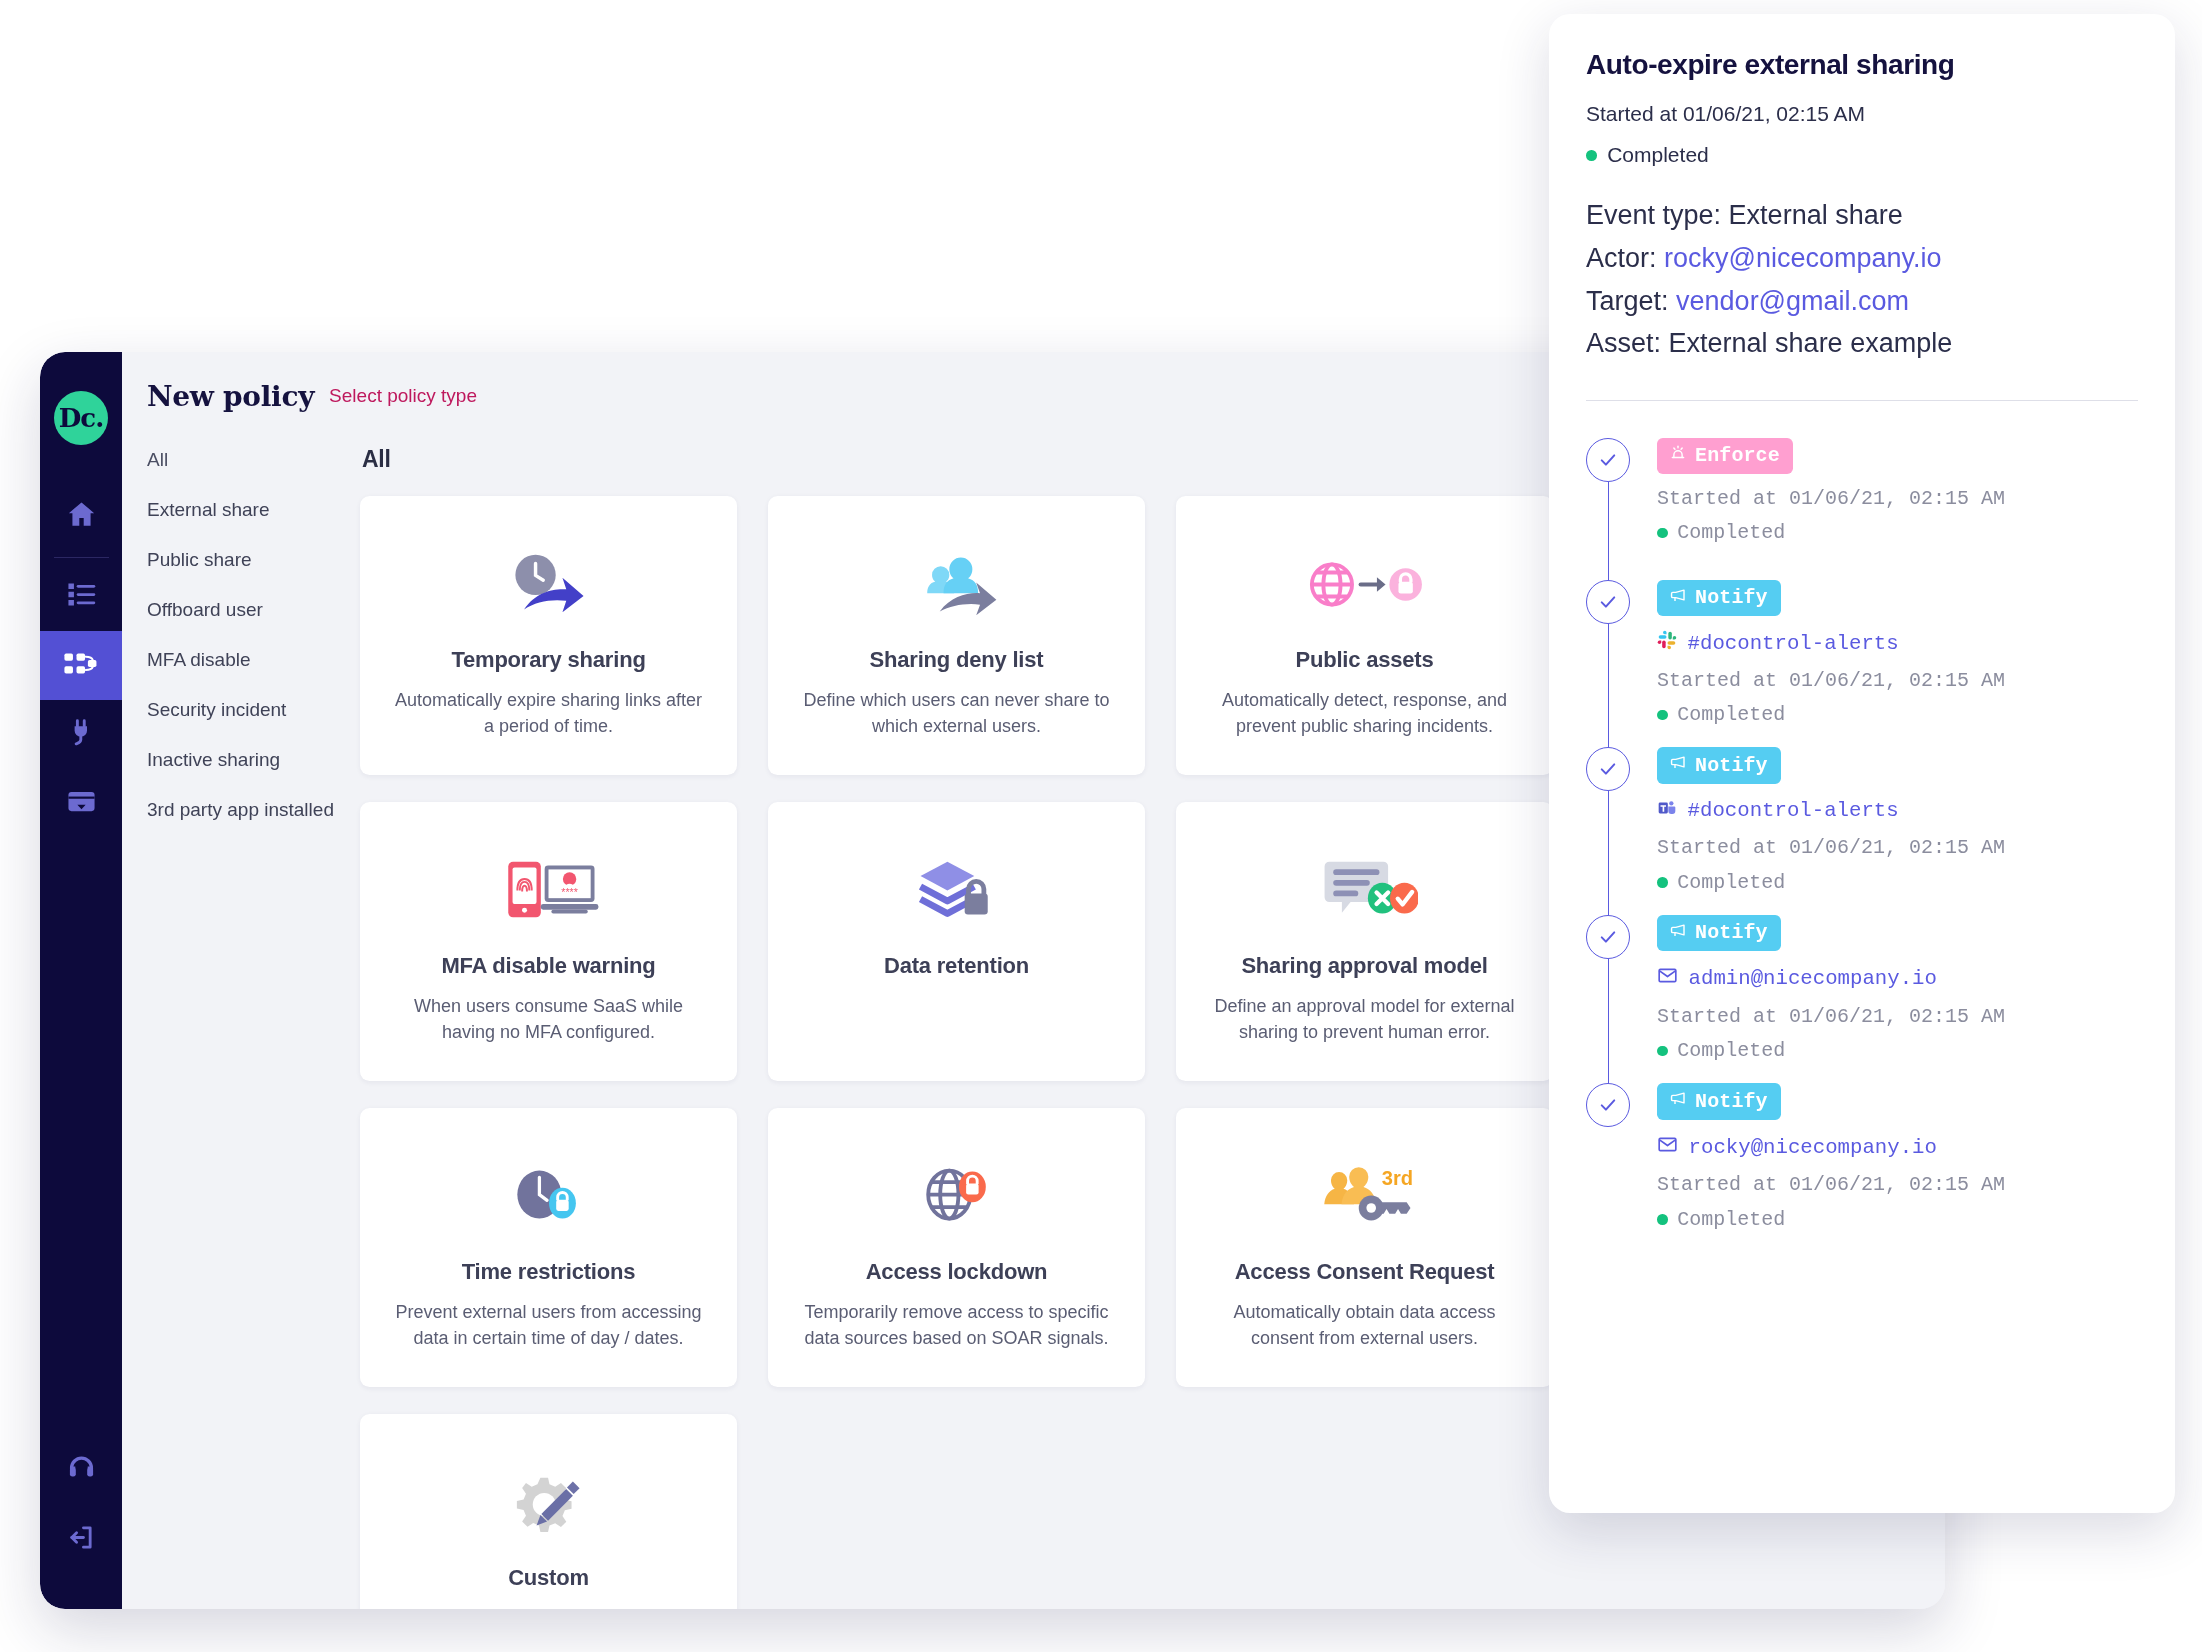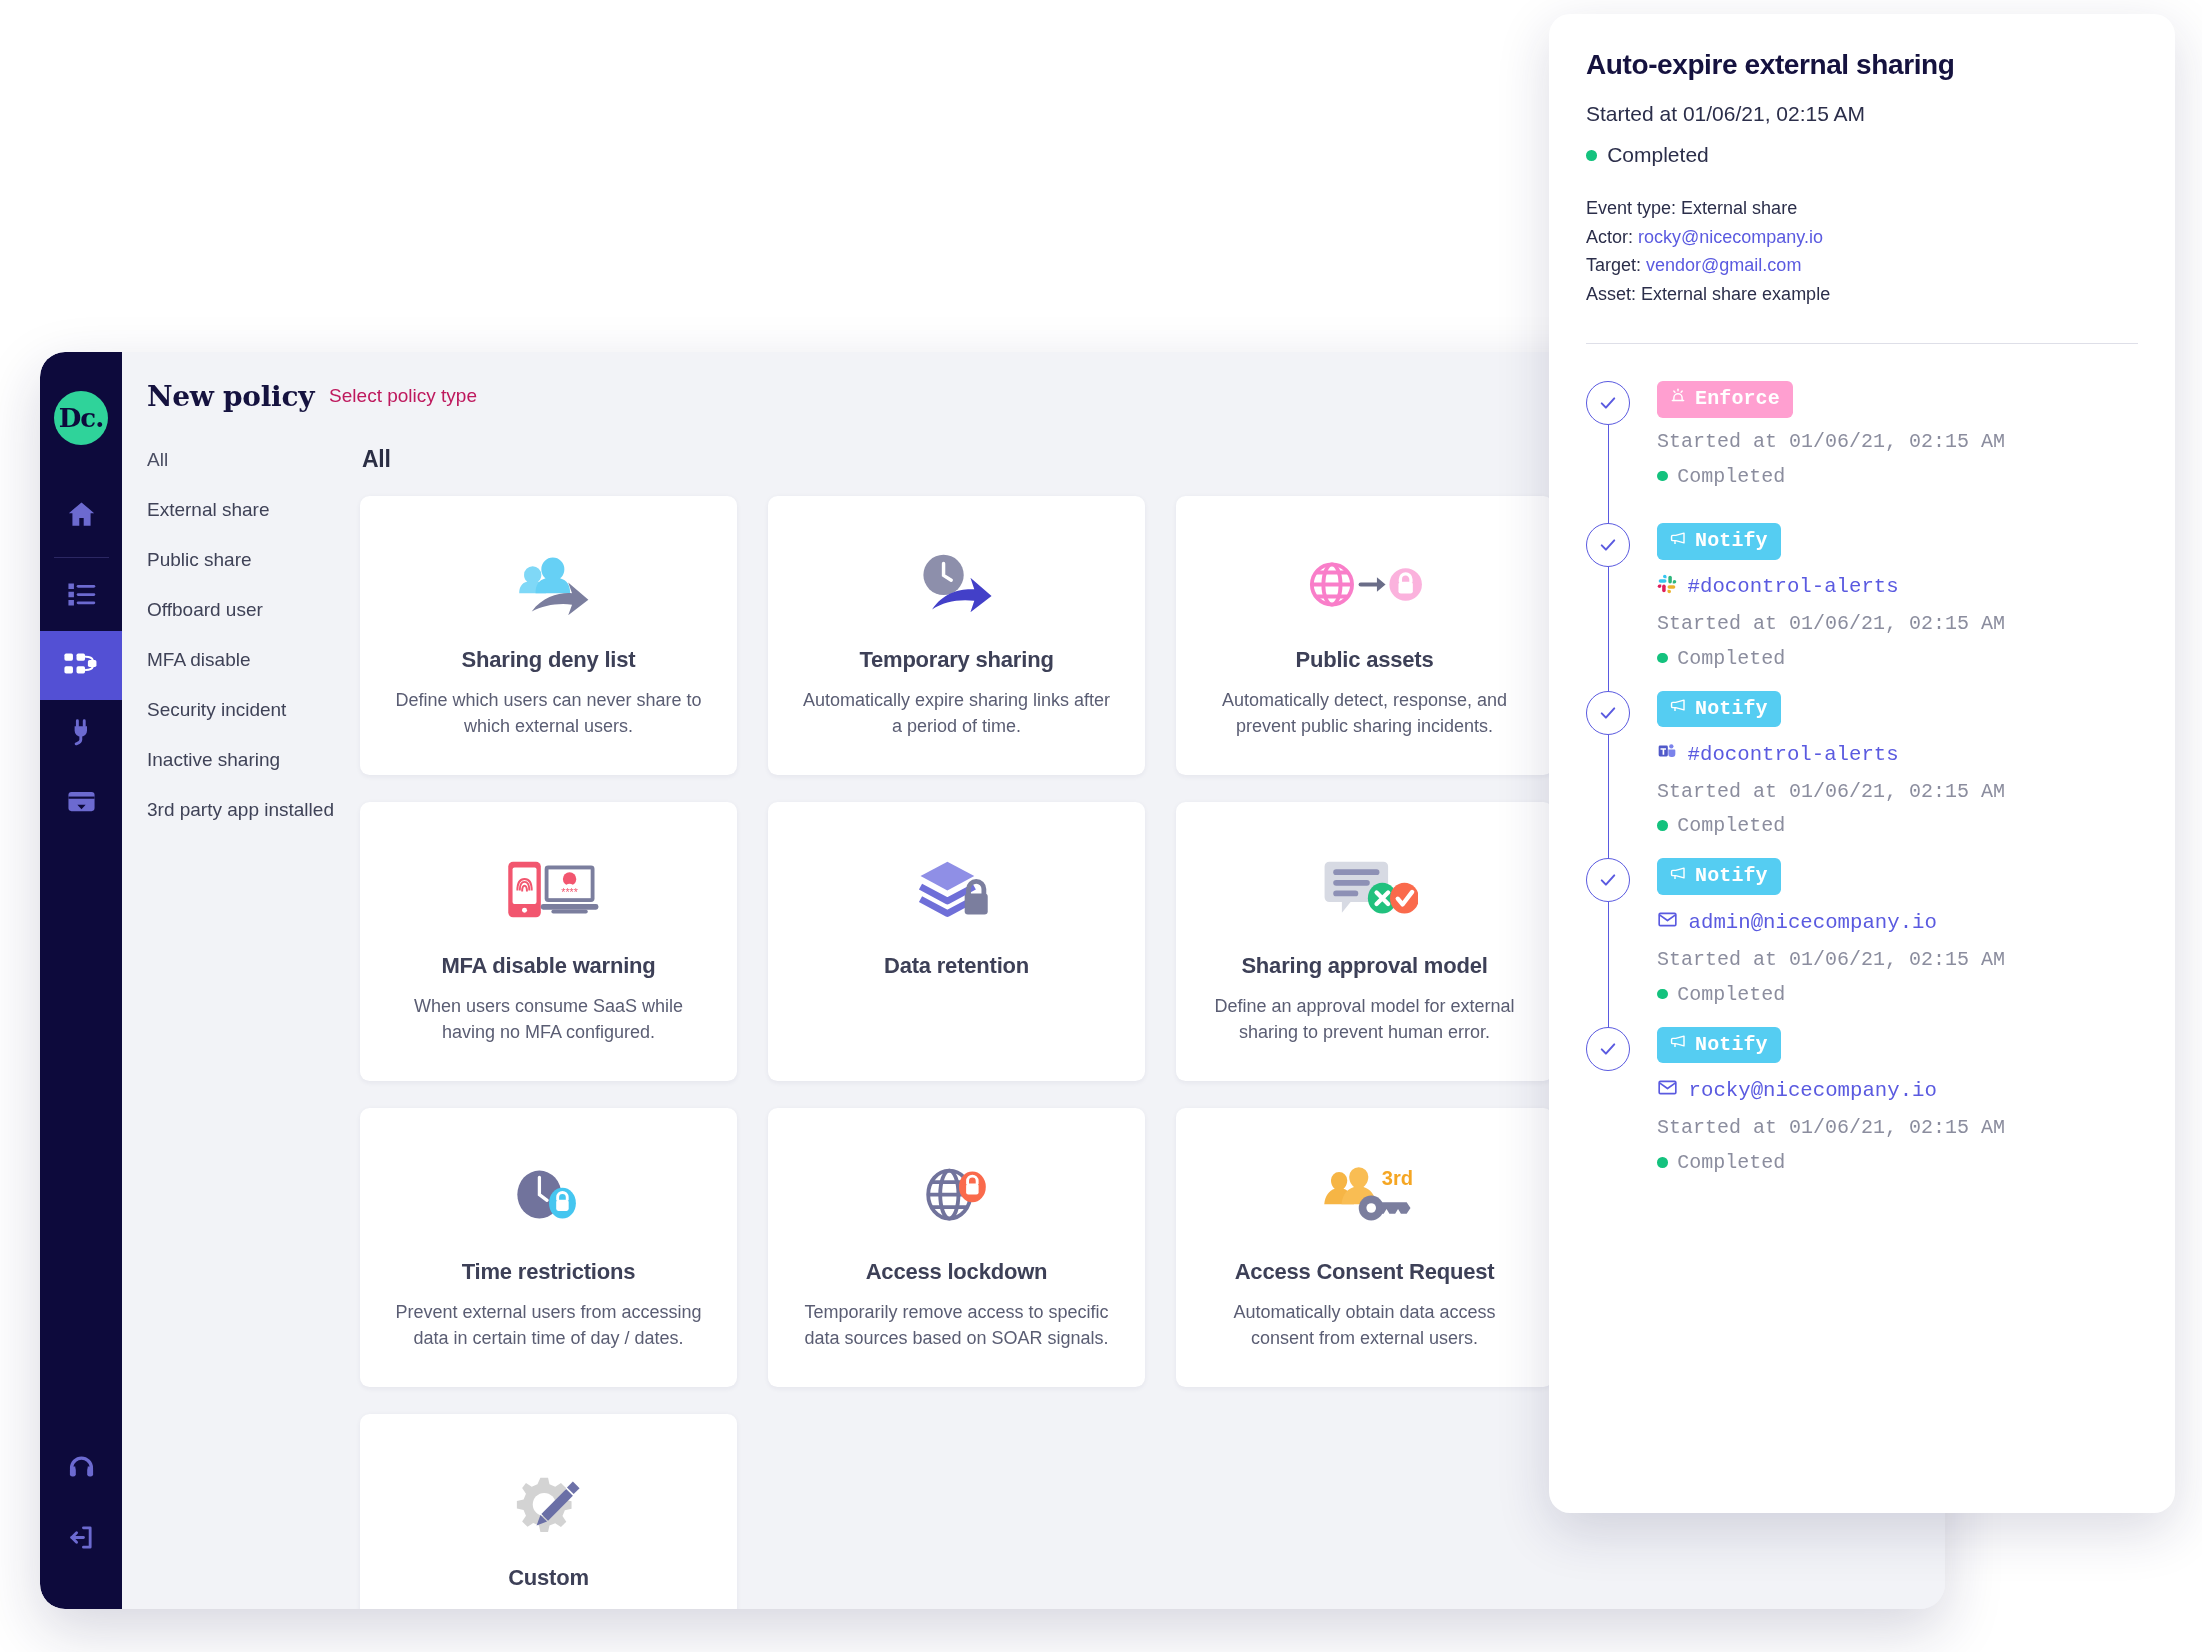--- a/index.html
+++ b/index.html
@@ -128,21 +128,21 @@
     letter-spacing: -0.4px; margin-bottom: 21px;
   }
   .dp-started {
     font-size: 21px; color: #2b2e4a; margin-bottom: 17.3px;
   }
   .dp-status {
     font-size: 21px; color: #2b2e4a; display: flex; align-items: center; gap: 10.6px;
     margin-bottom: 27px;
   }
   .dot { width: 10.6px; height: 10.6px; border-radius: 50%; background: #14c27e; display:inline-block; }
-  .dp-meta { font-size: 18px; color: #2b2e4a; line-height: 1.58; }
+  .dp-meta { font-size: 27px; color: #2b2e4a; line-height: 1.58; }
   .dp-meta a { color: #5a5ae0; text-decoration: none; }
   .dp-divider { height: 1px; background: #dedfe8; margin: 35px 0 0 0; }
 
   
   .timeline { position: relative; padding-top: 37px; }
   .tl-item { position: relative; display: flex; min-height: 142px; }
   .tl-gutter { width: 71px; flex: 0 0 71px; position: relative; }
   .tl-circle {
     width: 44px; height: 44px; border-radius: 50%;
     border: 1.5px solid #5a5ae0; background: #fff;
@@ -286,39 +286,39 @@
         </div>
 
         <div class="grid-wrap">
           <div class="grid-heading">All</div>
 
           <div class="grid">
 
             <div class="card">
               <div class="card-icon">
                 <svg width="96" height="77" viewBox="0 0 100 80">
+                  <circle cx="36" cy="30" r="21" fill="#8d8fab"></circle>
+                  <path d="M36 18v12.5l8 5" stroke="#fff" stroke-width="3.6" fill="none" stroke-linecap="round"></path>
+                  <path d="M24 66c12-18 30-22 44-21l-4-12 22 19-22 17 4-12c-16-2-32 1-44 9z" fill="#4340c8"></path>
+                </svg>
+              </div>
+              <div class="card-title">Temporary sharing</div>
+              <div class="card-desc">Automatically expire sharing links after a period of time.</div>
+            </div>
+
+            <div class="card">
+              <div class="card-icon">
+                <svg width="96" height="77" viewBox="0 0 100 80">
                   <path d="M24 30a9 9 0 1 1 18 0c0 5-3.5 7-3.5 7 6 1.5 8.5 6 8.5 12H19c0-6 2.5-10.5 8.5-12 0 0-3.5-2-3.5-7z" fill="#7fd8f7"></path>
                   <path d="M42 24a12 12 0 1 1 24 0c0 6.5-4.5 9.5-4.5 9.5C69 35.5 72 41 72 49H36c0-8 3-13.5 10.5-15.5 0 0-4.5-3-4.5-9.5z" fill="#66d0f5"></path>
                   <path d="M32 68c12-16 29-20 42-19l-4-11 21 18-21 16 4-11c-15-2-30 1-42 7z" fill="#7b7e9e"></path>
                 </svg>
               </div>
               <div class="card-title">Sharing deny list</div>
               <div class="card-desc">Define which users can never share to which external users.</div>
-            </div>
-
-            <div class="card">
-              <div class="card-icon">
-                <svg width="96" height="77" viewBox="0 0 100 80">
-                  <circle cx="36" cy="30" r="21" fill="#8d8fab"></circle>
-                  <path d="M36 18v12.5l8 5" stroke="#fff" stroke-width="3.6" fill="none" stroke-linecap="round"></path>
-                  <path d="M24 66c12-18 30-22 44-21l-4-12 22 19-22 17 4-12c-16-2-32 1-44 9z" fill="#4340c8"></path>
-                </svg>
-              </div>
-              <div class="card-title">Temporary sharing</div>
-              <div class="card-desc">Automatically expire sharing links after a period of time.</div>
             </div>
 
             <div class="card">
               <div class="card-icon">
                 <svg width="115" height="67" viewBox="0 0 120 70">
                   <g stroke="#f97ec9" stroke-width="4" fill="none">
                     <circle cx="26" cy="35" r="21"></circle>
                     <ellipse cx="26" cy="35" rx="9" ry="21"></ellipse>
                     <line x1="5" y1="35" x2="47" y2="35"></line>
                     <line x1="9" y1="22.5" x2="43" y2="22.5"></line>

